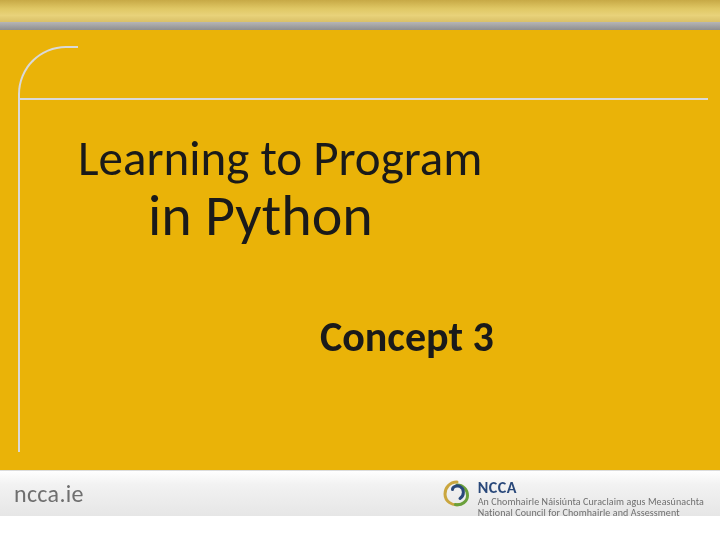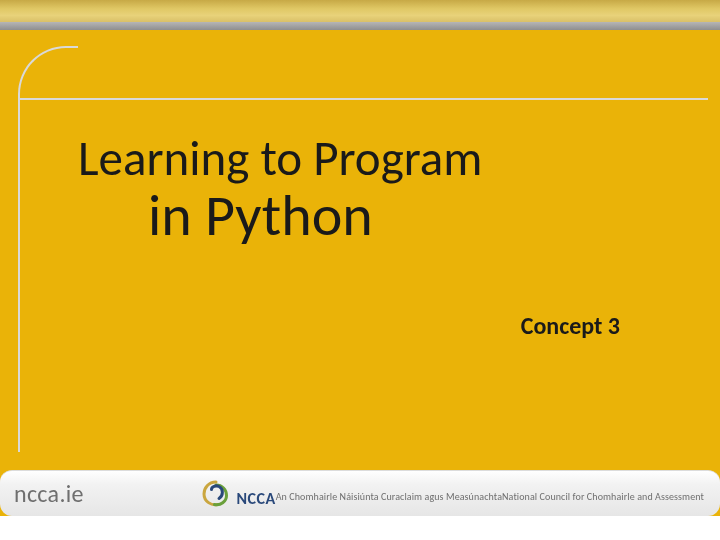--- a/index.html
+++ b/index.html
@@ -74,39 +74,38 @@
     padding-left: 70px;
   }
 
   .subtitle-block {
     position: absolute;
     top: 312px;
     left: 320px;
     width: 300px;
   }
   .subtitle-line {
-    font-size: 24px;
+    font-size: 42px;
     font-weight: 700;
     color: #1a1a1a;
     line-height: 1.18;
-    text-align: right;
+    text-align: left;
   }
 
   
   .footer {
     position: absolute;
     bottom: 0; left: 0; right: 0;
     height: 46px;
     background: linear-gradient(to bottom, #ffffff 0%, #f2f2f2 30%, #e6e6e6 100%);
     border-top: 1px solid #dcdcdc;
     display: flex;
     align-items: center;
     justify-content: space-between;
     padding: 0 16px 0 14px;
-    border-radius: 12px;
   }
   .footer-left {
     font-size: 24px;
     font-weight: 400;
     color: #6f6f6f;
     letter-spacing: 0.3px;
   }
   .footer-right {
     display: flex;
     align-items: center;
@@ -114,21 +113,21 @@
   }
   .ncca-logo {
     display: flex;
     align-items: center;
     gap: 6px;
   }
   .ncca-swirl {
     width: 30px; height: 30px;
     position: relative;
   }
-  .ncca-text-block { display: flex; line-height: 1; margin-top: 10px; }
+  .ncca-text-block { display: flex; flex-direction: column; line-height: 1; margin-top: 10px; }
   .ncca-text-main {
     font-size: 16px;
     font-weight: 700;
     color: #29487a;
     letter-spacing: 0.5px;
   }
   .ncca-text-sub {
     font-size: 10px;
     color: #6f6f6f;
     letter-spacing: 0.1px;

